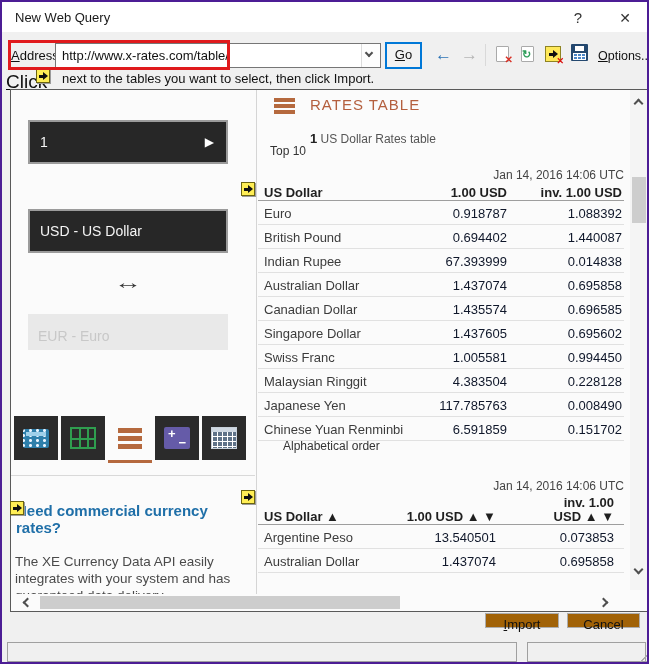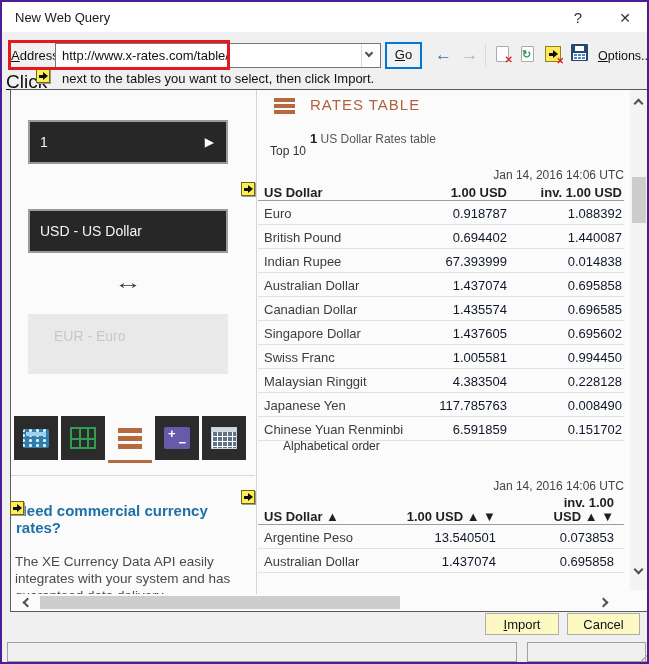--- a/index.html
+++ b/index.html
@@ -73,22 +73,22 @@
   .rpanel { position:absolute; left:247px; top:0; width:366px; height:521px; }
 
   
   .darkbox { position:absolute; left:17px; width:200px; height:44px; background:#272727;
              border:2px solid #9b9b9b; color:#f5f5f5; font-size:14px; line-height:40px; padding-left:10px; }
   .box-amount { top:30px; }
   .box-amount .play { float:right; margin-right:12px; font-size:12px; color:#fff; }
   .box-from { top:119px; }
   .swap { position:absolute; left:87px; top:182px; width:60px; text-align:center; font-size:19px;
           color:#333; transform:scaleX(1.5); }
-  .lightbox { position:absolute; left:17px; top:224px; width:200px; height:60px; background:#e9e9e9;
-              color:#c8c8c8; font-size:14px; line-height:44px; padding-left:26px; }
+  .lightbox { position:absolute; left:17px; top:224px; width:200px; height:36px; background:#e9e9e9;
+              color:#c8c8c8; font-size:14px; line-height:44px; padding-left:10px; }
   .tab { position:absolute; top:326px; width:44px; height:44px; background:#2b2b2b;
          display:flex; align-items:center; justify-content:center; }
   .tab.sel { background:transparent; }
   .tab1{left:3px;} .tab2{left:50px;} .tab3{left:97px;} .tab4{left:144px;} .tab5{left:191px;}
   .tab-underline { position:absolute; left:97px; top:370px; width:44px; height:3px; background:#b5693e; }
   .ic-calc { width:26px; height:19px; background:#2e7fab; border-radius:2px;
       background-image:linear-gradient(#9fd0ea,#9fd0ea),
                        radial-gradient(circle,#eaf4ff 1.3px,transparent 1.6px);
       background-size:20px 4px, 7px 5px; background-position:3px 3px, 4px 9px; background-repeat:no-repeat,repeat; }
   .ic-chart { width:26px; height:22px; border:2px solid #2f9e4f;
@@ -155,21 +155,21 @@
   .vs-up, .vs-down { position:absolute; left:5px; }
   .vs-up { top:10px; } .vs-down { top:476px; }
   .vs-thumb { position:absolute; left:2px; top:87px; width:14px; height:46px; background:#cdcdcd; }
   .hscroll { position:absolute; left:0; top:504px; width:613px; height:17px; background:#fbfbfb; }
   .hs-left { position:absolute; left:13px; top:5px; }
   .hs-right { position:absolute; left:589px; top:5px; }
   .hs-thumb { position:absolute; left:29px; top:2px; width:360px; height:13px; background:#cdcdcd; }
   .scroll-corner { position:absolute; left:613px; top:504px; width:24px; height:17px; background:#fbfbfb; }
 
   
-  .dlg-btn { position:absolute; top:611px; height:22px; background:#fef9c3; border:1px solid #adadad;
+  .dlg-btn { position:absolute; top:611px; height:15px; background:#a16207; border:1px solid #adadad;
              font-size:13px; color:#111; text-align:center; line-height:21px; }
   .import-btn { left:483px; width:74px; }
   .cancel-btn { left:565px; width:73px; }
   .status-box { position:absolute; top:640px; height:20px; border:1px solid #a0a0a0; background:#f0f0f0; }
   .status1 { left:5px; width:510px; }
   .status2 { left:525px; width:119px; }
   .resize-grip { position:absolute; left:636px; top:650px; width:12px; height:12px;
       background:linear-gradient(135deg, transparent 0 50%, #ababab 50% 58%, transparent 58% 72%, #ababab 72% 80%, transparent 80%); }
 </style>
 </head>

